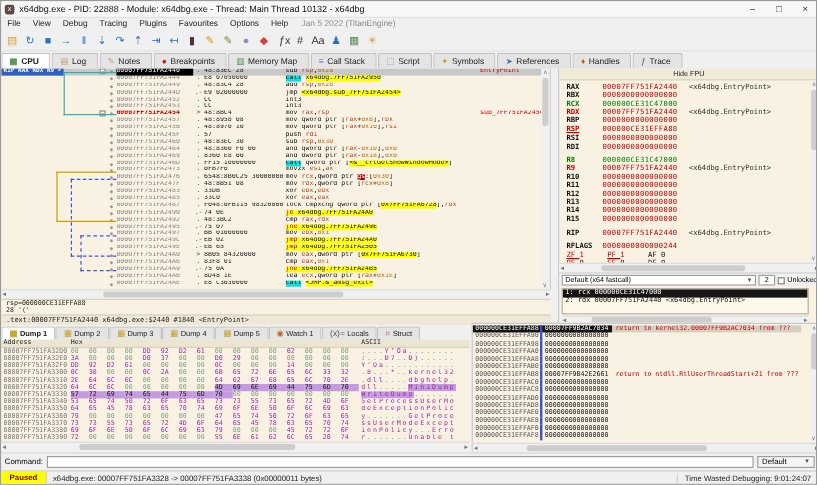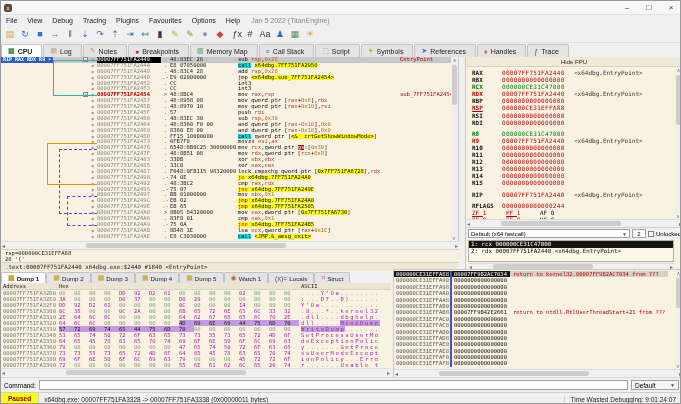--- a/index.html
+++ b/index.html
@@ -123,20 +123,21 @@
   .stmsg{padding-left:5px;}
   .sttime{margin-left:auto;padding-right:6px;border-left:1px solid #cfcfcf;padding-left:6px;}
 </style>
 </head>
 <body>
 
 <div id="app">
 
   <div class="titlebar">
     <span class="appicon">x</span>
+    <span>x64dbg.exe - PID: 22888 - Module: x64dbg.exe - Thread: Main Thread 10132 - x64dbg</span>
     <span class="wctrls">
       <span class="wbtn">–</span>
       <span class="wbtn">□</span>
       <span class="wbtn">×</span>
     </span>
   </div>
 
   <div class="menubar">
       <span class="menuitem">File</span>
       <span class="menuitem">View</span>

